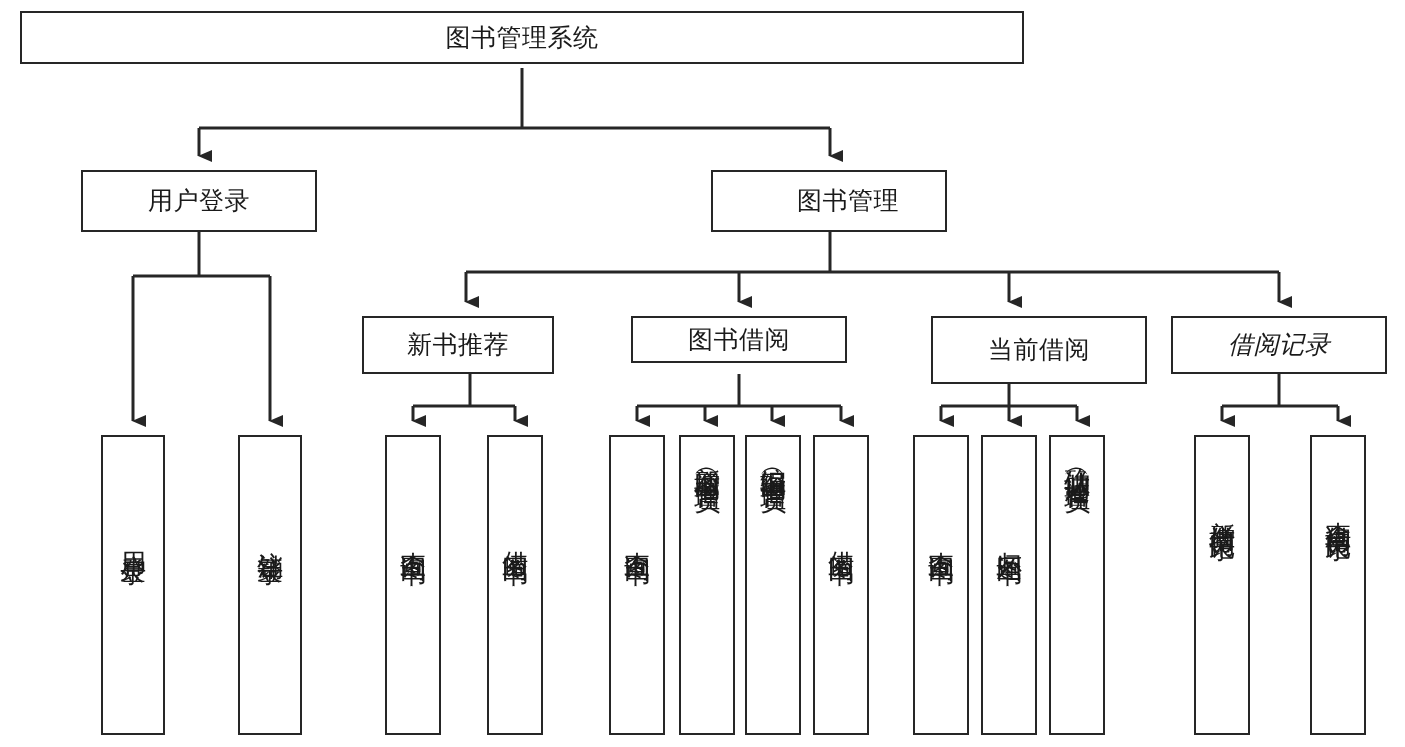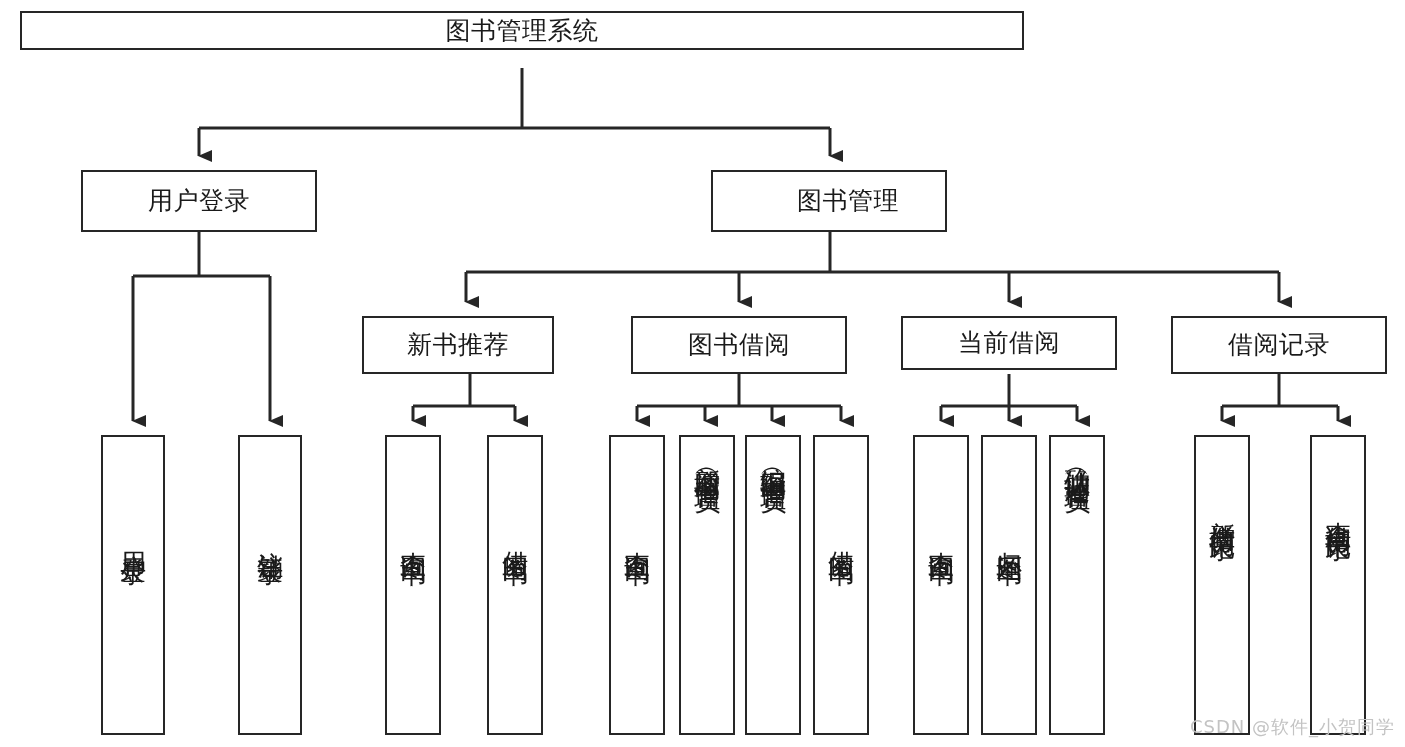--- a/index.html
+++ b/index.html
@@ -129,41 +129,41 @@
       <path d="M 1009 406 L 1009 421" marker-end="url(#arrow)"></path>
       <path d="M 1077 406 L 1077 421" marker-end="url(#arrow)"></path>
 
       <path d="M 1279 374 L 1279 406"></path>
       <path d="M 1222 406 L 1338 406"></path>
       <path d="M 1222 406 L 1222 421" marker-end="url(#arrow)"></path>
       <path d="M 1338 406 L 1338 421" marker-end="url(#arrow)"></path>
     </g>
   </svg>
 
-  <div class="node horiz root" style="left:20px; top:11px; width:1004px; height:39px;">
+  <div class="node horiz root" style="left:20px; top:11px; width:1004px; height:53px;">
     <span class="label">图书管理系统</span>
   </div>
 
   <div class="node horiz" style="left:81px; top:170px; width:236px; height:62px;">
     <span class="label">用户登录</span>
   </div>
   <div class="node horiz" style="left:711px; top:170px; width:236px; height:62px;padding-left:38px;">
     <span class="label">图书管理</span>
   </div>
 
   <div class="node horiz" style="left:362px; top:316px; width:192px; height:58px;">
     <span class="label">新书推荐</span>
   </div>
-  <div class="node horiz" style="left:631px; top:316px; width:216px; height:58px;">
+  <div class="node horiz" style="left:631px; top:316px; width:216px; height:47px;">
     <span class="label">图书借阅</span>
   </div>
-  <div class="node horiz" style="left:901px; top:316px; width:216px; height:54px;">
+  <div class="node horiz" style="left:931px; top:316px; width:216px; height:68px;">
     <span class="label">当前借阅</span>
   </div>
-  <div class="node horiz" style="left:1171px; top:316px; width:216px; height:58px;">
+  <div class="node horiz" style="left:1171px; top:316px; width:216px; height:58px;font-style:italic;">
     <span class="label">借阅记录</span>
   </div>
 
   <div class="node vert mid" style="left:101px; top:435px; width:64px; height:300px;">
     <span class="label">用户登录</span>
   </div>
   <div class="node vert mid" style="left:238px; top:435px; width:64px; height:300px;">
     <span class="label">注销登录</span>
   </div>
 
@@ -197,15 +197,14 @@
     <span class="label">确认归还（管理员）</span>
   </div>
 
   <div class="node vert mid2" style="left:1194px; top:435px; width:56px; height:300px;">
     <span class="label">新增借阅记录</span>
   </div>
   <div class="node vert mid2" style="left:1310px; top:435px; width:56px; height:300px;">
     <span class="label">查询借阅记录</span>
   </div>
 
-  <div class="watermark">CSDN @软件_小贺同学</div>
 
 </div>
 
 </body></html>

